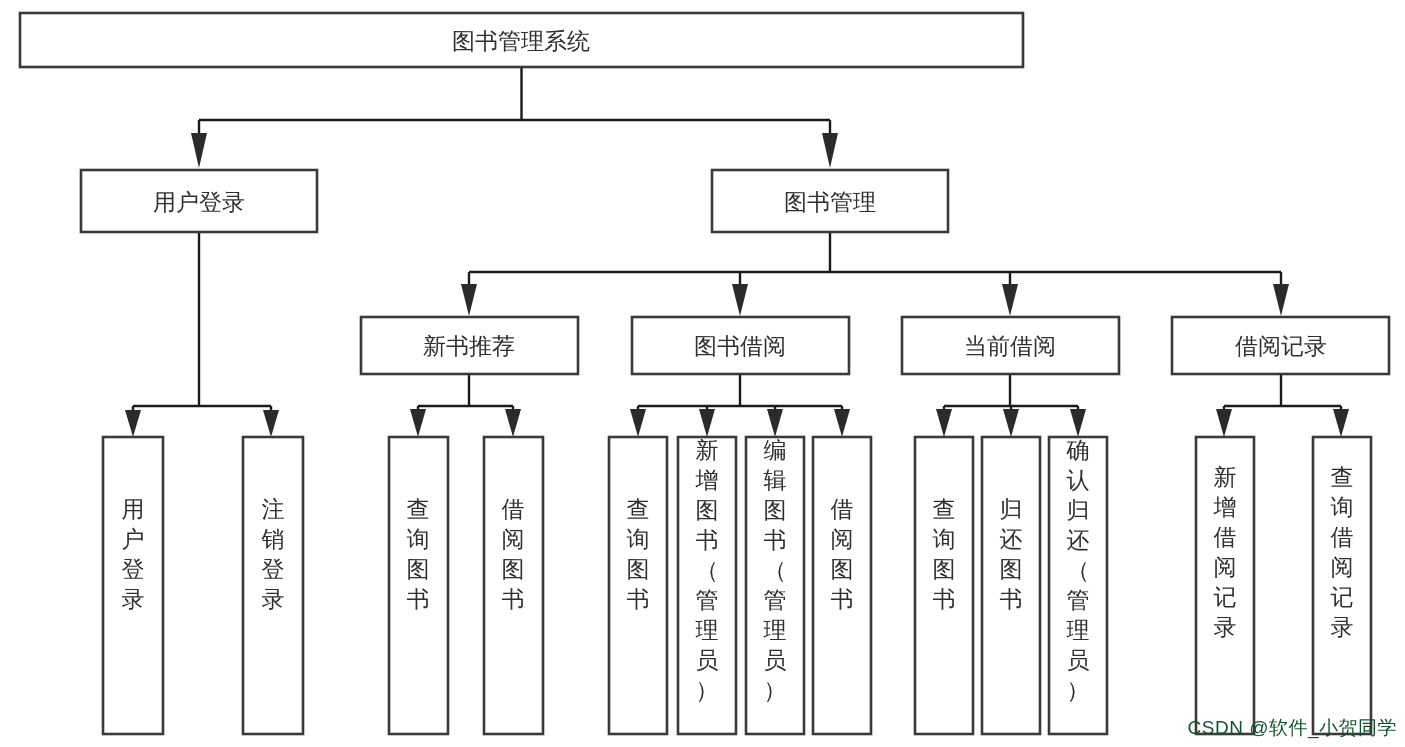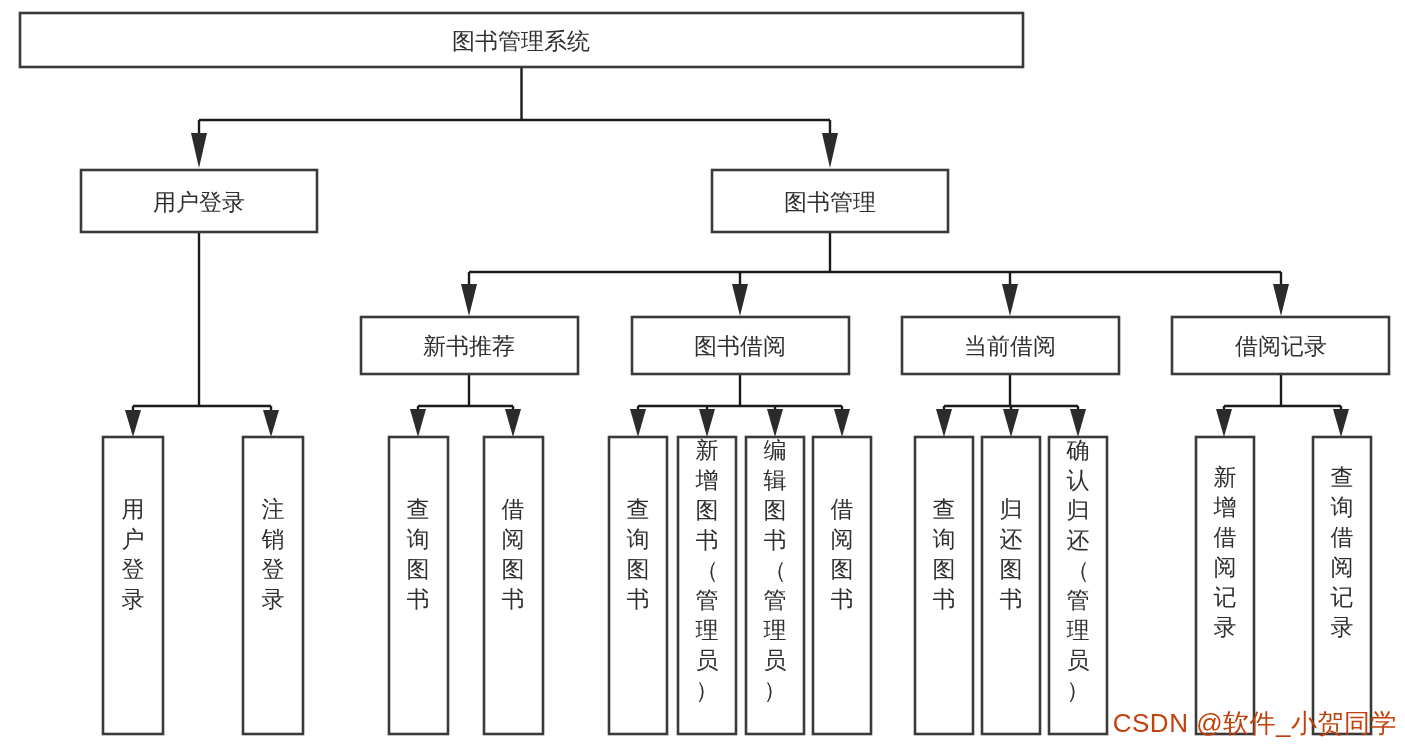--- a/index.html
+++ b/index.html
@@ -52,22 +52,22 @@
     font-family: "Liberation Sans", "DejaVu Sans", sans-serif;
     font-size: 23px;
     fill: #2f2f2f;
     text-anchor: middle;
   }
   .watermark {
     position: absolute;
     right: 8px;
     bottom: 6px;
     font-family: "Liberation Sans", "DejaVu Sans", sans-serif;
-    font-size: 26px;
-    color: #c2410c;
+    font-size: 19px;
+    color: #14532d;
     letter-spacing: 0.5px;
     white-space: nowrap;
     pointer-events: none;
     margin-top: 36px;
   }
 </style>
 </head>
 <body>
 
 <div id="diagram-root">

